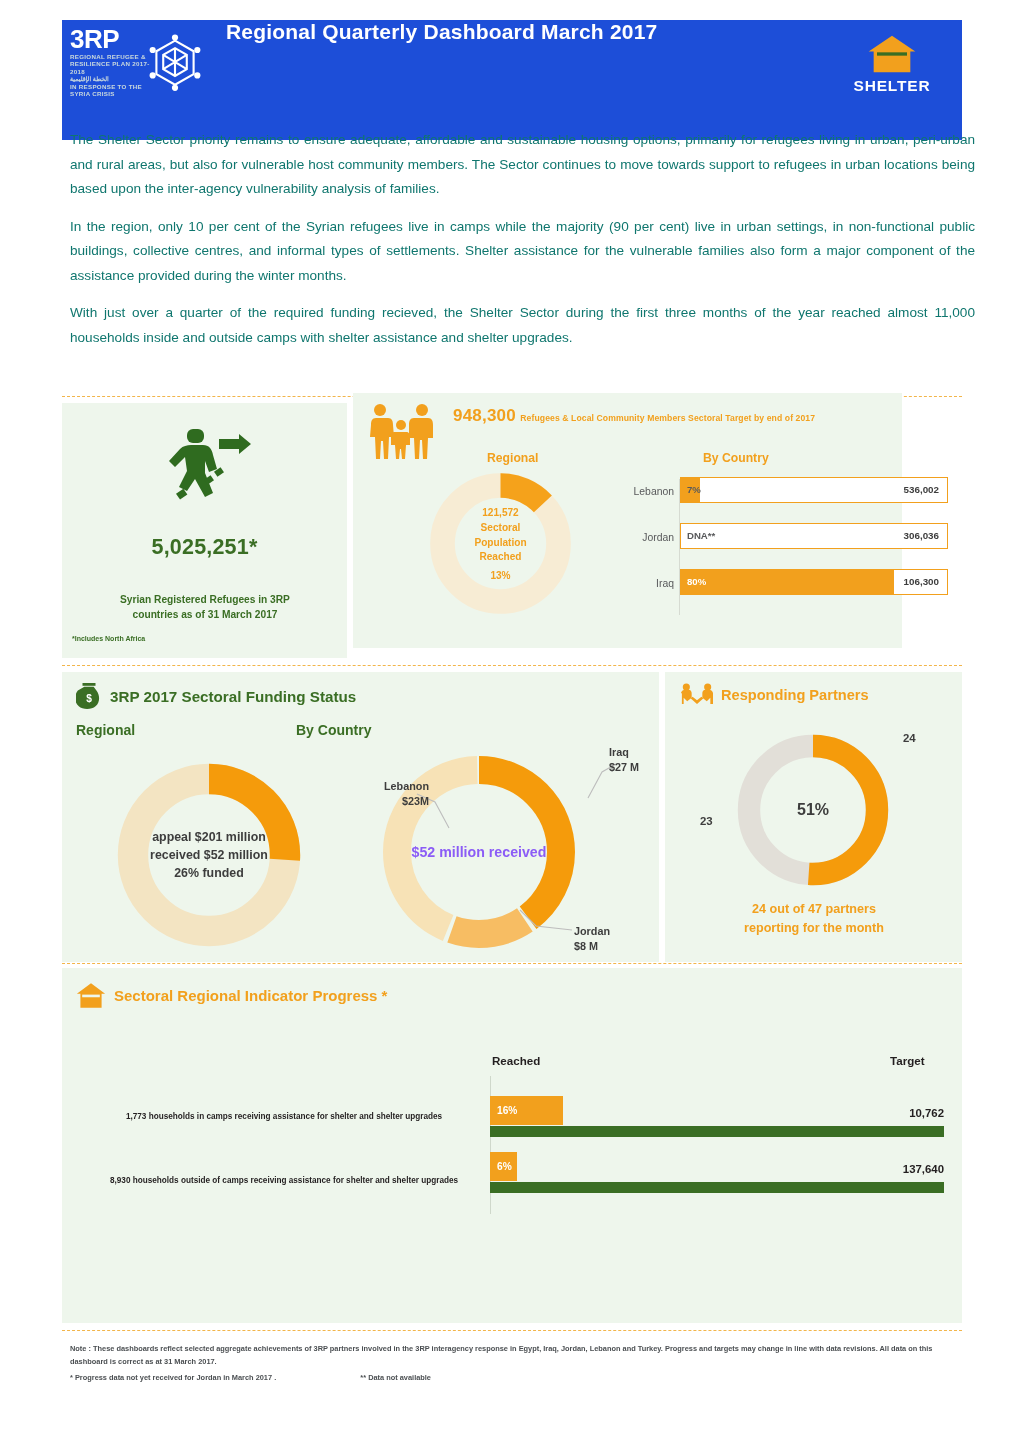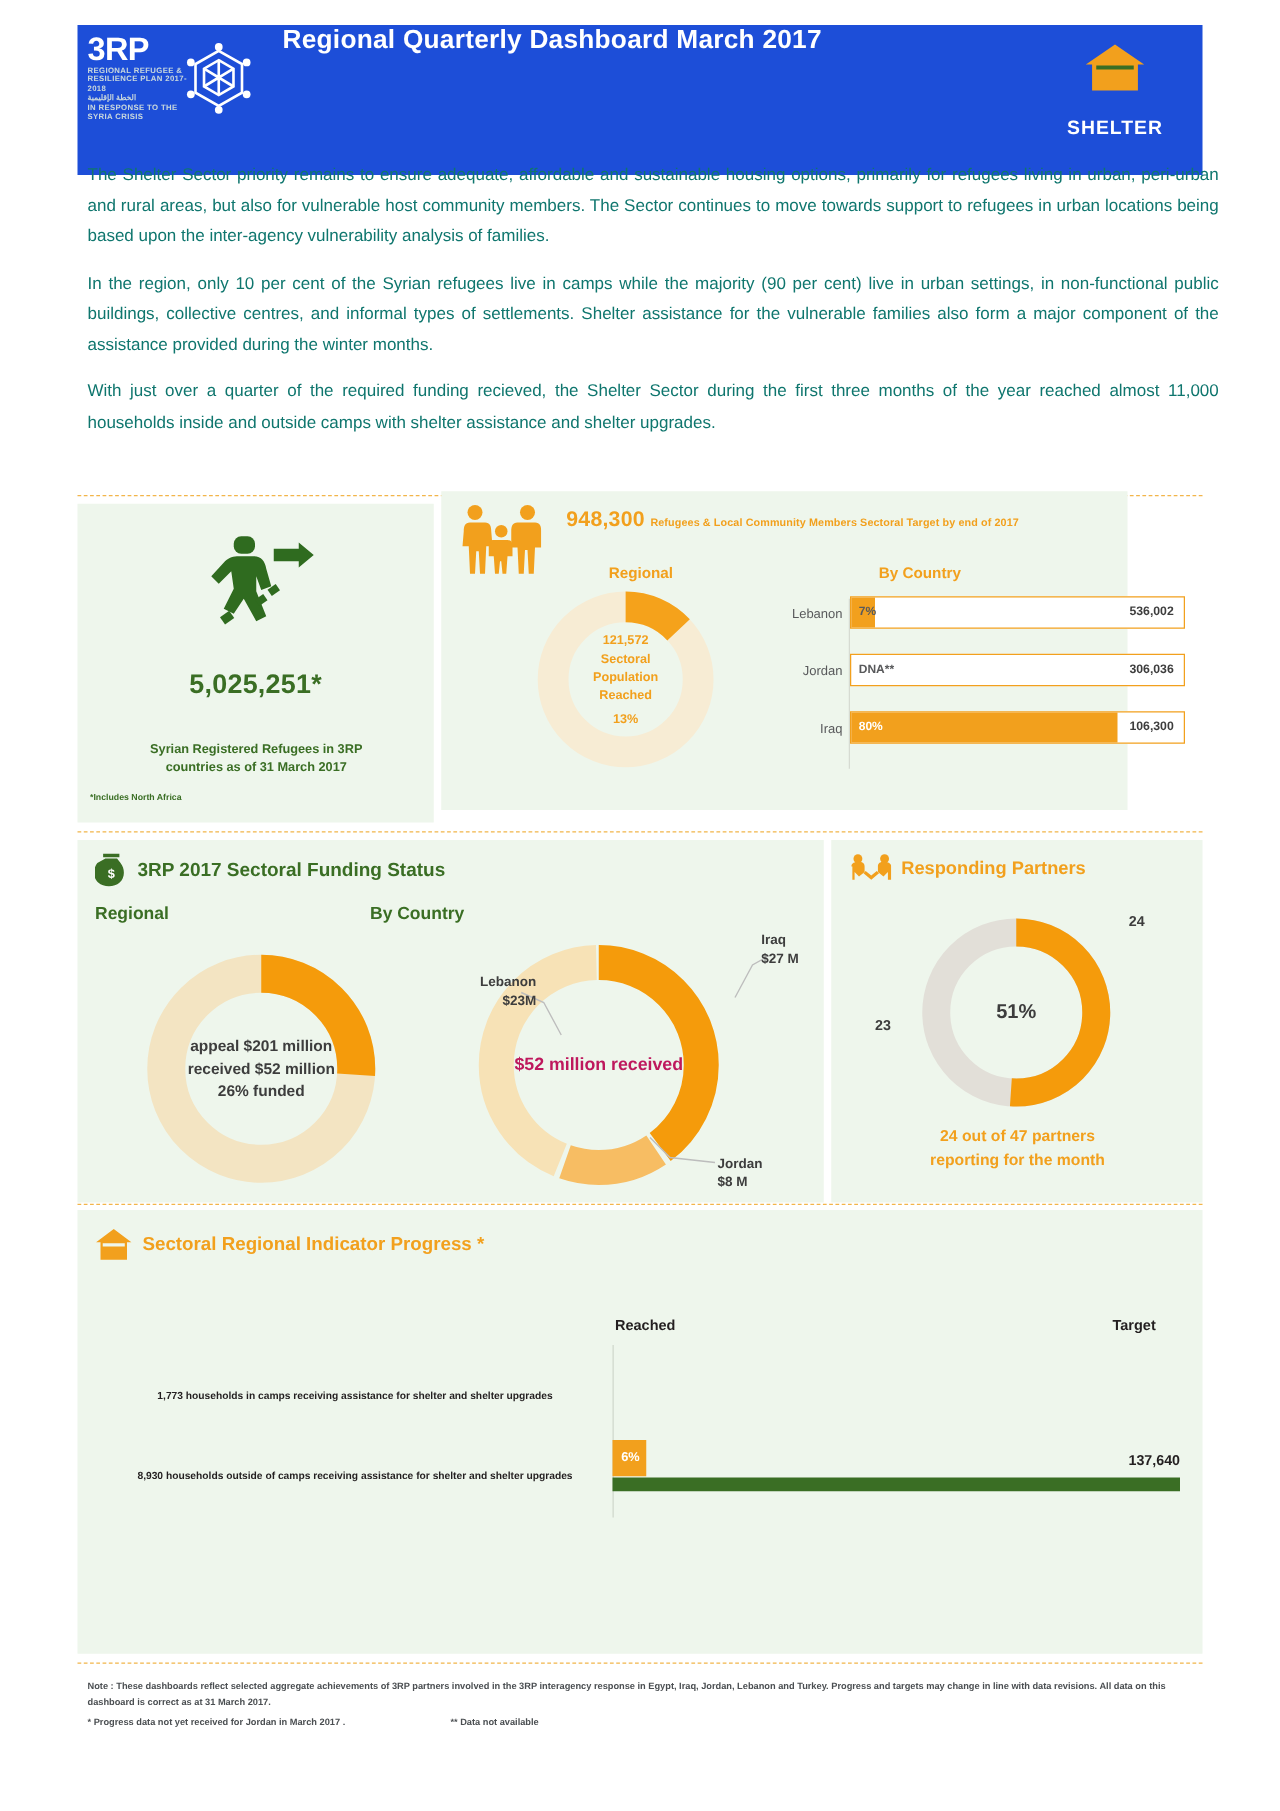--- a/index.html
+++ b/index.html
@@ -35,21 +35,21 @@
   .header-title span {
     color: #ffffff; font-size: 21px; font-weight: bold; letter-spacing: .2px;
   }
   .header-right {
     width: 140px; display: flex; flex-direction: column;
     align-items: center; justify-content: flex-start; padding-top: 14px;
   }
   .shelter-icon { width: 50px; height: 40px; }
   .shelter-label {
     color: #ffffff; font-size: 15.5px; font-weight: bold; letter-spacing: .8px;
-    margin-top: 20px;
+    margin-top: 3px;
   }
 
   
   .intro { position: absolute; left: 70px; top: 128px; width: 905px; }
   .intro p {
     color: #0f766e; font-size: 13.6px; line-height: 24.5px;
     text-align: justify; margin-bottom: 13px;
   }
   .intro p:first-child { text-align: justify; }
 
@@ -152,21 +152,21 @@
     position: absolute; left: 234px; top: 50px;
     color: #3a6e24; font-size: 14px; font-weight: bold;
   }
   #donut-funding-regional { left: 52px; top: 88px; width: 190px; height: 190px; }
   #donut-funding-regional .fc-line {
     color: #3d3d3d; font-size: 12.4px; font-weight: bold; line-height: 18px;
     white-space: nowrap;
   }
   #donut-funding-country { left: 317px; top: 80px; width: 200px; height: 200px; }
   #donut-funding-country .fcc-center {
-    color: #be185d; font-size: 14.2px; font-weight: bold; white-space: nowrap;
+    color: #8b5cf6; font-size: 14.2px; font-weight: bold; white-space: nowrap;
   }
   .callout {
     position: absolute; color: #3d3d3d; font-size: 10.8px; font-weight: bold;
     line-height: 14.5px;
   }
   #callout-iraq { left: 547px; top: 73px; text-align: left; }
   #callout-lebanon { left: 293px; top: 107px; text-align: right; width: 74px; }
   #callout-jordan { left: 512px; top: 252px; text-align: left; }
   .leader { position: absolute; }
 
@@ -465,20 +465,27 @@
       </svg>
       <div id="ind-title">Sectoral Regional Indicator Progress *</div>
     </div>
 
     <div class="ind-header" id="ind-head-reached">Reached</div>
     <div class="ind-header" id="ind-head-target">Target</div>
     <div class="ind-axis"></div>
 
     <div class="ind-row" id="ind-row-0">
       <div class="ind-label" style="top:14px">1,773 households in camps receiving assistance for shelter and shelter upgrades</div>
+      <div class="ind-bars">
+        <div class="ind-reach" style="width:16%">
+          <span>16%</span>
+        </div>
+        <div class="ind-targetbar"></div>
+        <div class="ind-targetnum" style="top:11px">10,762</div>
+      </div>
     </div>
 
     <div class="ind-row" id="ind-row-1">
       <div class="ind-label" style="top:22px">8,930 households outside of camps receiving assistance for shelter and shelter upgrades</div>
       <div class="ind-bars">
         <div class="ind-reach" style="width:6%">
           <span>6%</span>
         </div>
         <div class="ind-targetbar"></div>
         <div class="ind-targetnum" style="top:11px">137,640</div>

